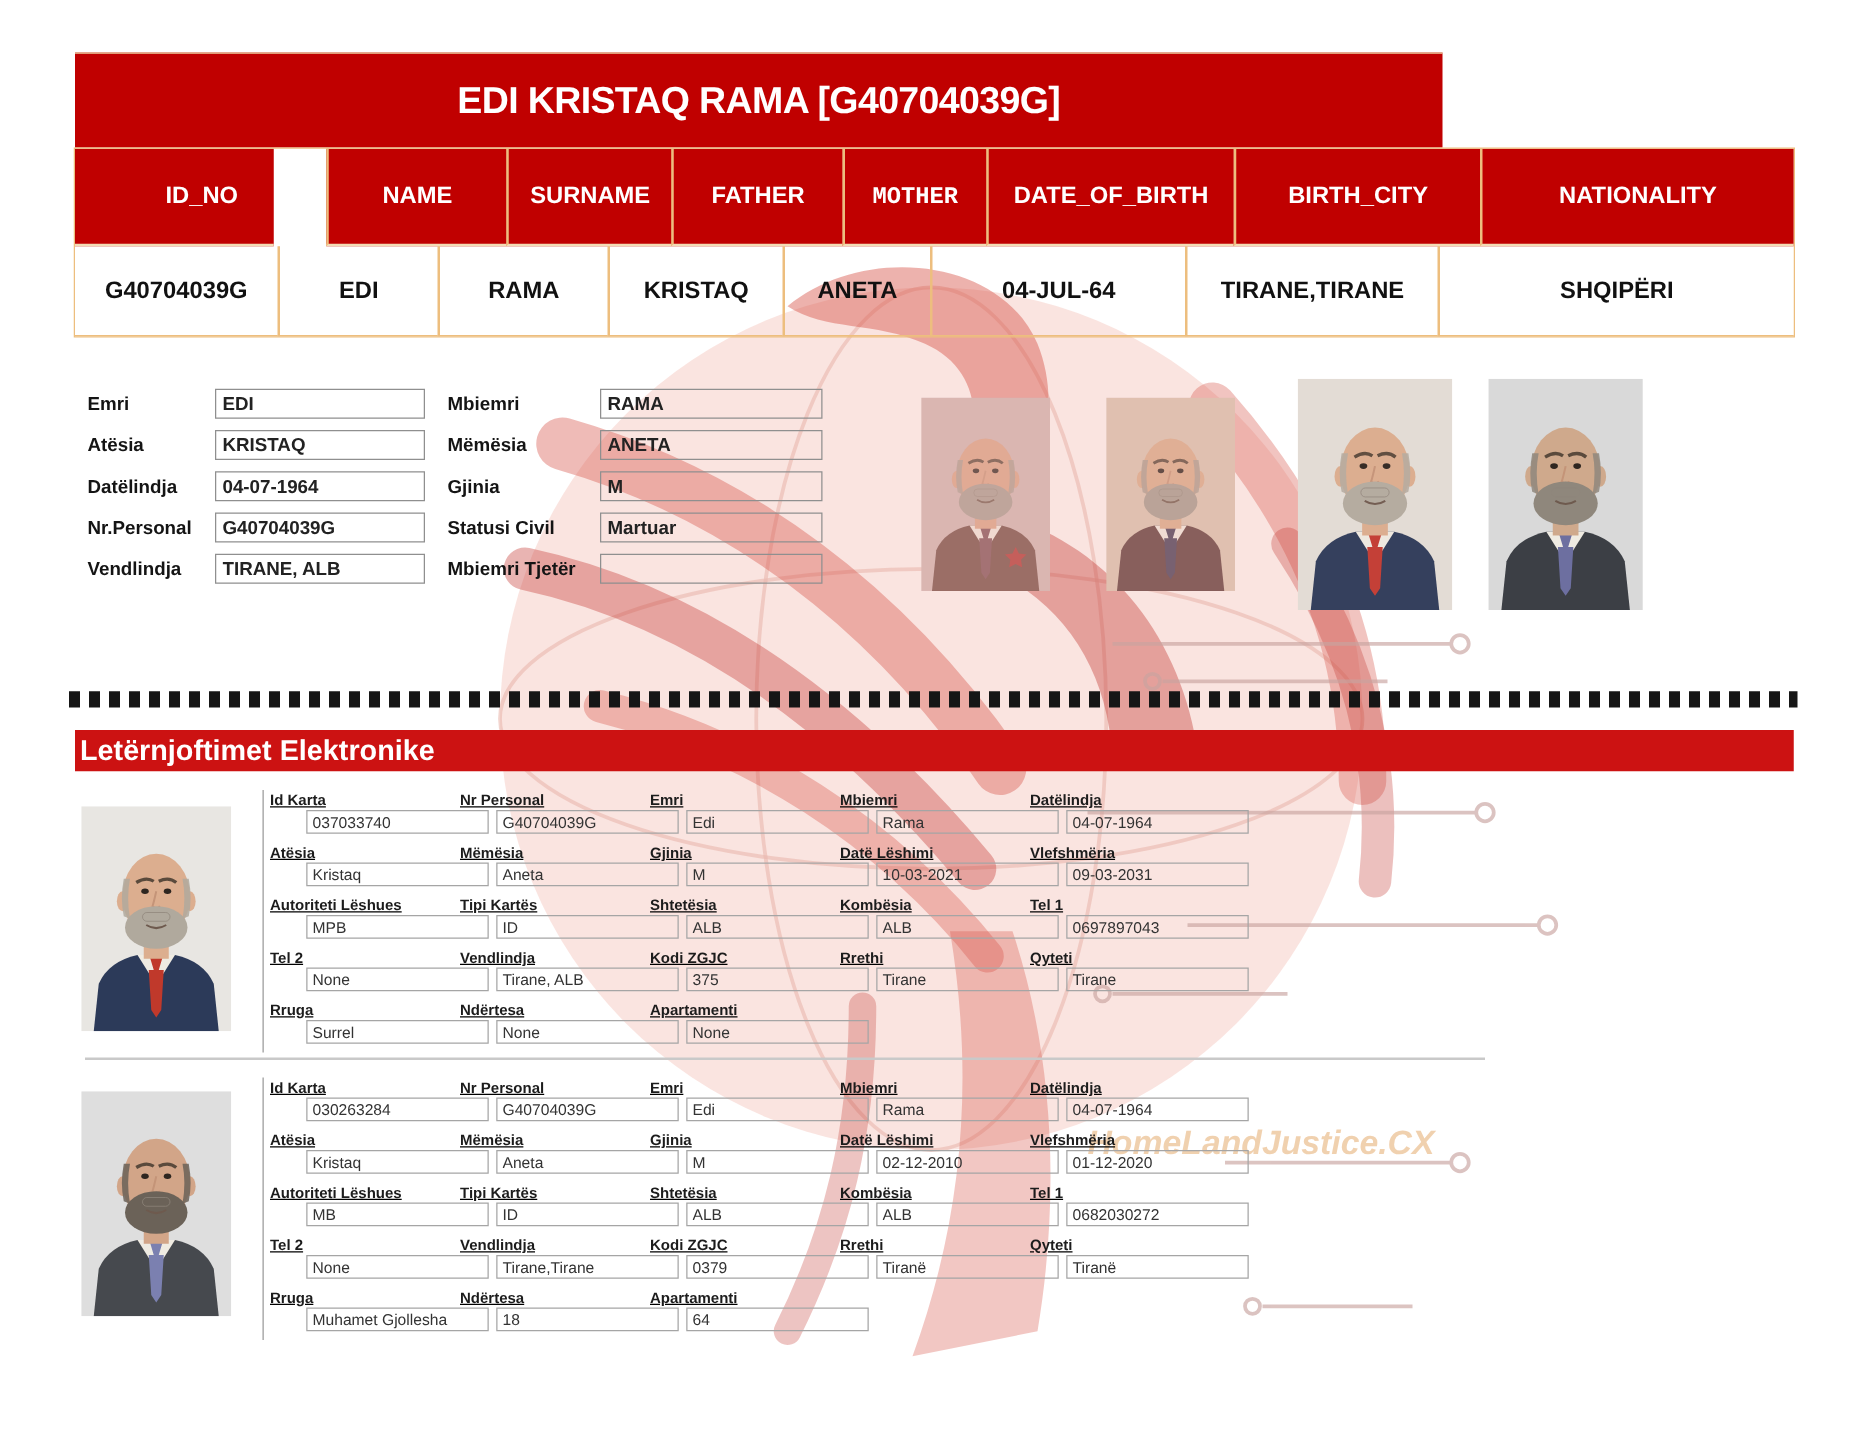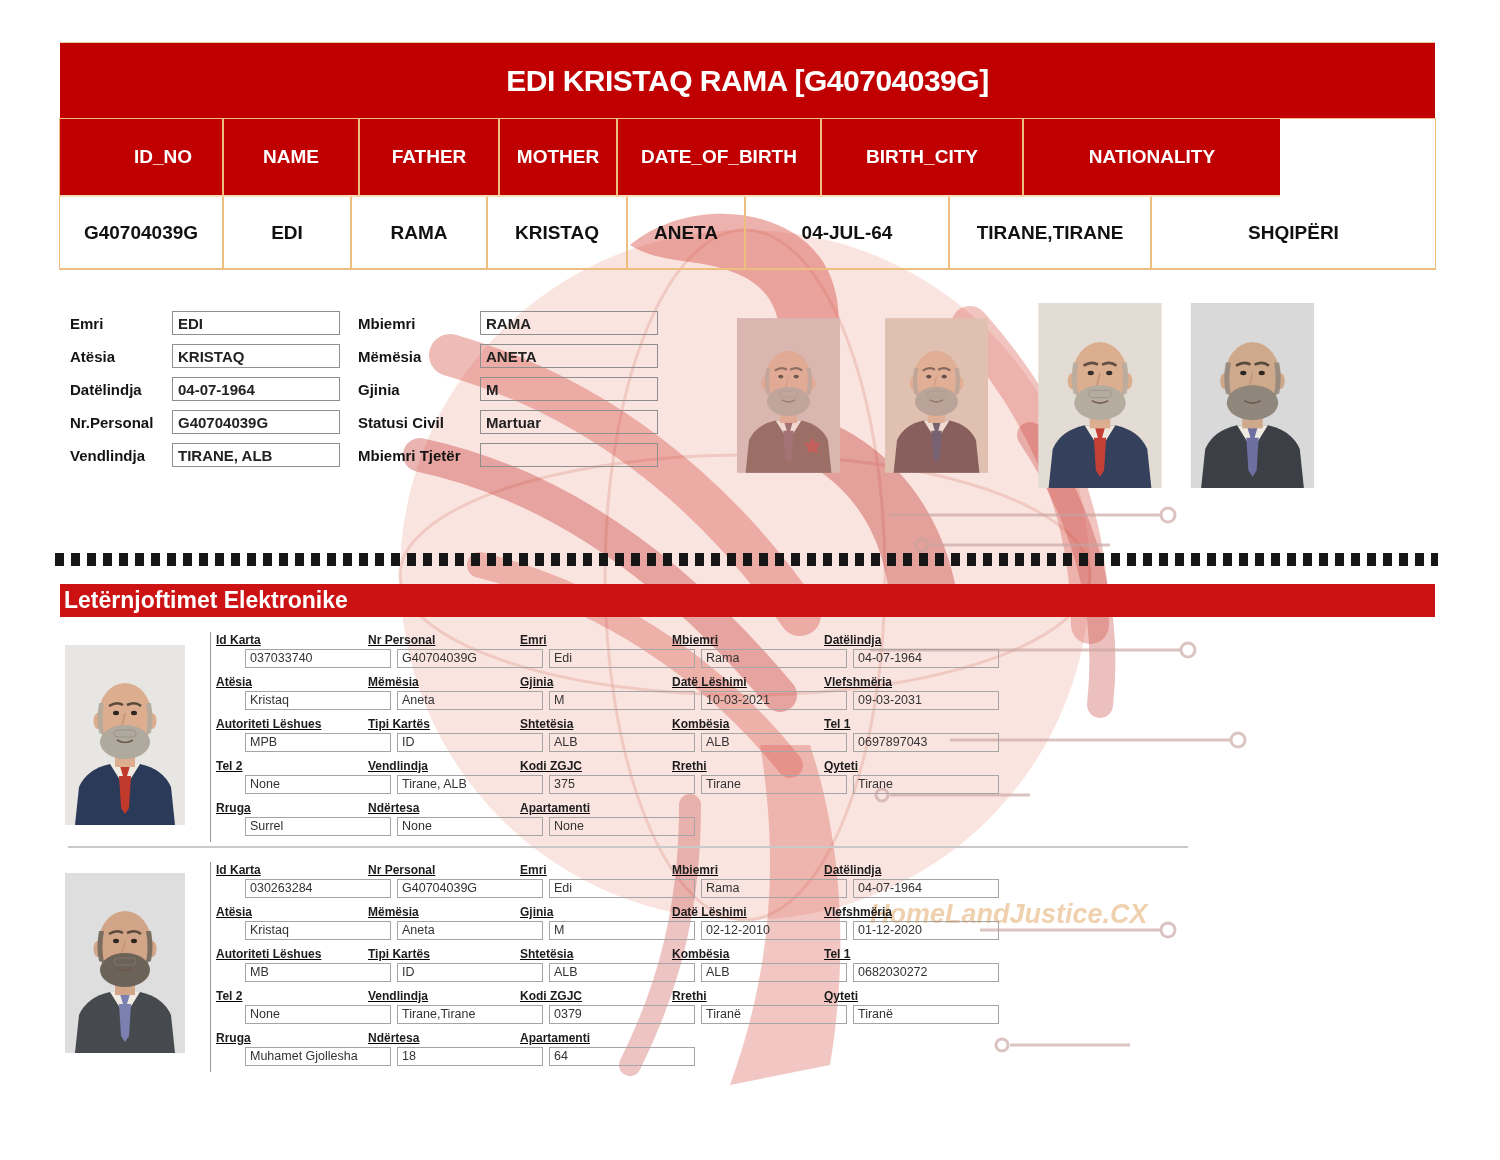--- a/index.html
+++ b/index.html
@@ -4,21 +4,21 @@
 <style>
   html,body{margin:0;padding:0;background:#ffffff;}
   .page{position:relative;width:1500px;height:1160px;background:#ffffff;overflow:hidden;
         font-family:"Liberation Sans",sans-serif;}
   .abs{position:absolute;}
 
   
   #watermark{position:absolute;left:330px;top:185px;width:980px;height:975px;z-index:0;pointer-events:none;}
 
   
-  .main-header{left:60px;top:42px;width:1375px;height:75px;background:#C00000;
+  .main-header{left:60px;top:42px;width:1094px;height:75px;background:#C00000;
     border-top:1px solid #eccf9f;display:flex;align-items:center;justify-content:center;z-index:2;}
   .main-header .t{color:#ffffff;font-size:30px;font-weight:bold;letter-spacing:-0.5px;}
 
   
   .sum-table{left:60px;top:119px;width:1375px;z-index:2;}
   .sum-row{display:flex;}
   .sum-cell{box-sizing:border-box;display:flex;align-items:center;justify-content:center;
     text-align:center;border-left:2px solid #edbe7e;}
   .sum-cell:first-child{border-left:none;}
   .sum-head .sum-cell{background:#C00000;color:#ffffff;font-weight:bold;font-size:19px;height:78px;
@@ -109,23 +109,24 @@
     <text x="540" y="738" font-family="Liberation Sans, sans-serif" font-size="27" font-weight="bold" font-style="italic" fill="#e09a50" opacity="0.45">HomeLandJustice.CX</text>
   </svg>
 
   <div class="abs main-header">
     <span class="t">EDI KRISTAQ RAMA [G40704039G]</span>
   </div>
 
   <div class="abs sum-table sum-table-outline">
     <div class="sum-row sum-head" id="sum-head">
         <div class="sum-cell" style="width: 162px; padding-left: 44px;">ID_NO</div>
-        <div class="sum-cell" style="width: 136px;">NAME</div>
+        <div class="sum-cell" style="width: 148px; margin-left: 42px;">NAME</div>
+        <div class="sum-cell" style="width: 136px;">SURNAME</div>
         <div class="sum-cell" style="width: 140px;">FATHER</div>
-        <div class="sum-cell" style="width: 118px;">MOTHER</div>
+        <div class="sum-cell" style="width: 118px; font-family: Liberation Mono, monospace;">MOTHER</div>
         <div class="sum-cell" style="width: 204px;">DATE_OF_BIRTH</div>
         <div class="sum-cell" style="width: 202px;">BIRTH_CITY</div>
         <div class="sum-cell" style="width: 258px;">NATIONALITY</div>
       </div>
     <div class="sum-row sum-data" id="sum-data">
         <div class="sum-cell" style="width: 162px;">G40704039G</div>
         <div class="sum-cell" style="width: 128px;">EDI</div>
         <div class="sum-cell" style="width: 136px;">RAMA</div>
         <div class="sum-cell" style="width: 140px;">KRISTAQ</div>
         <div class="sum-cell" style="width: 118px;">ANETA</div>

